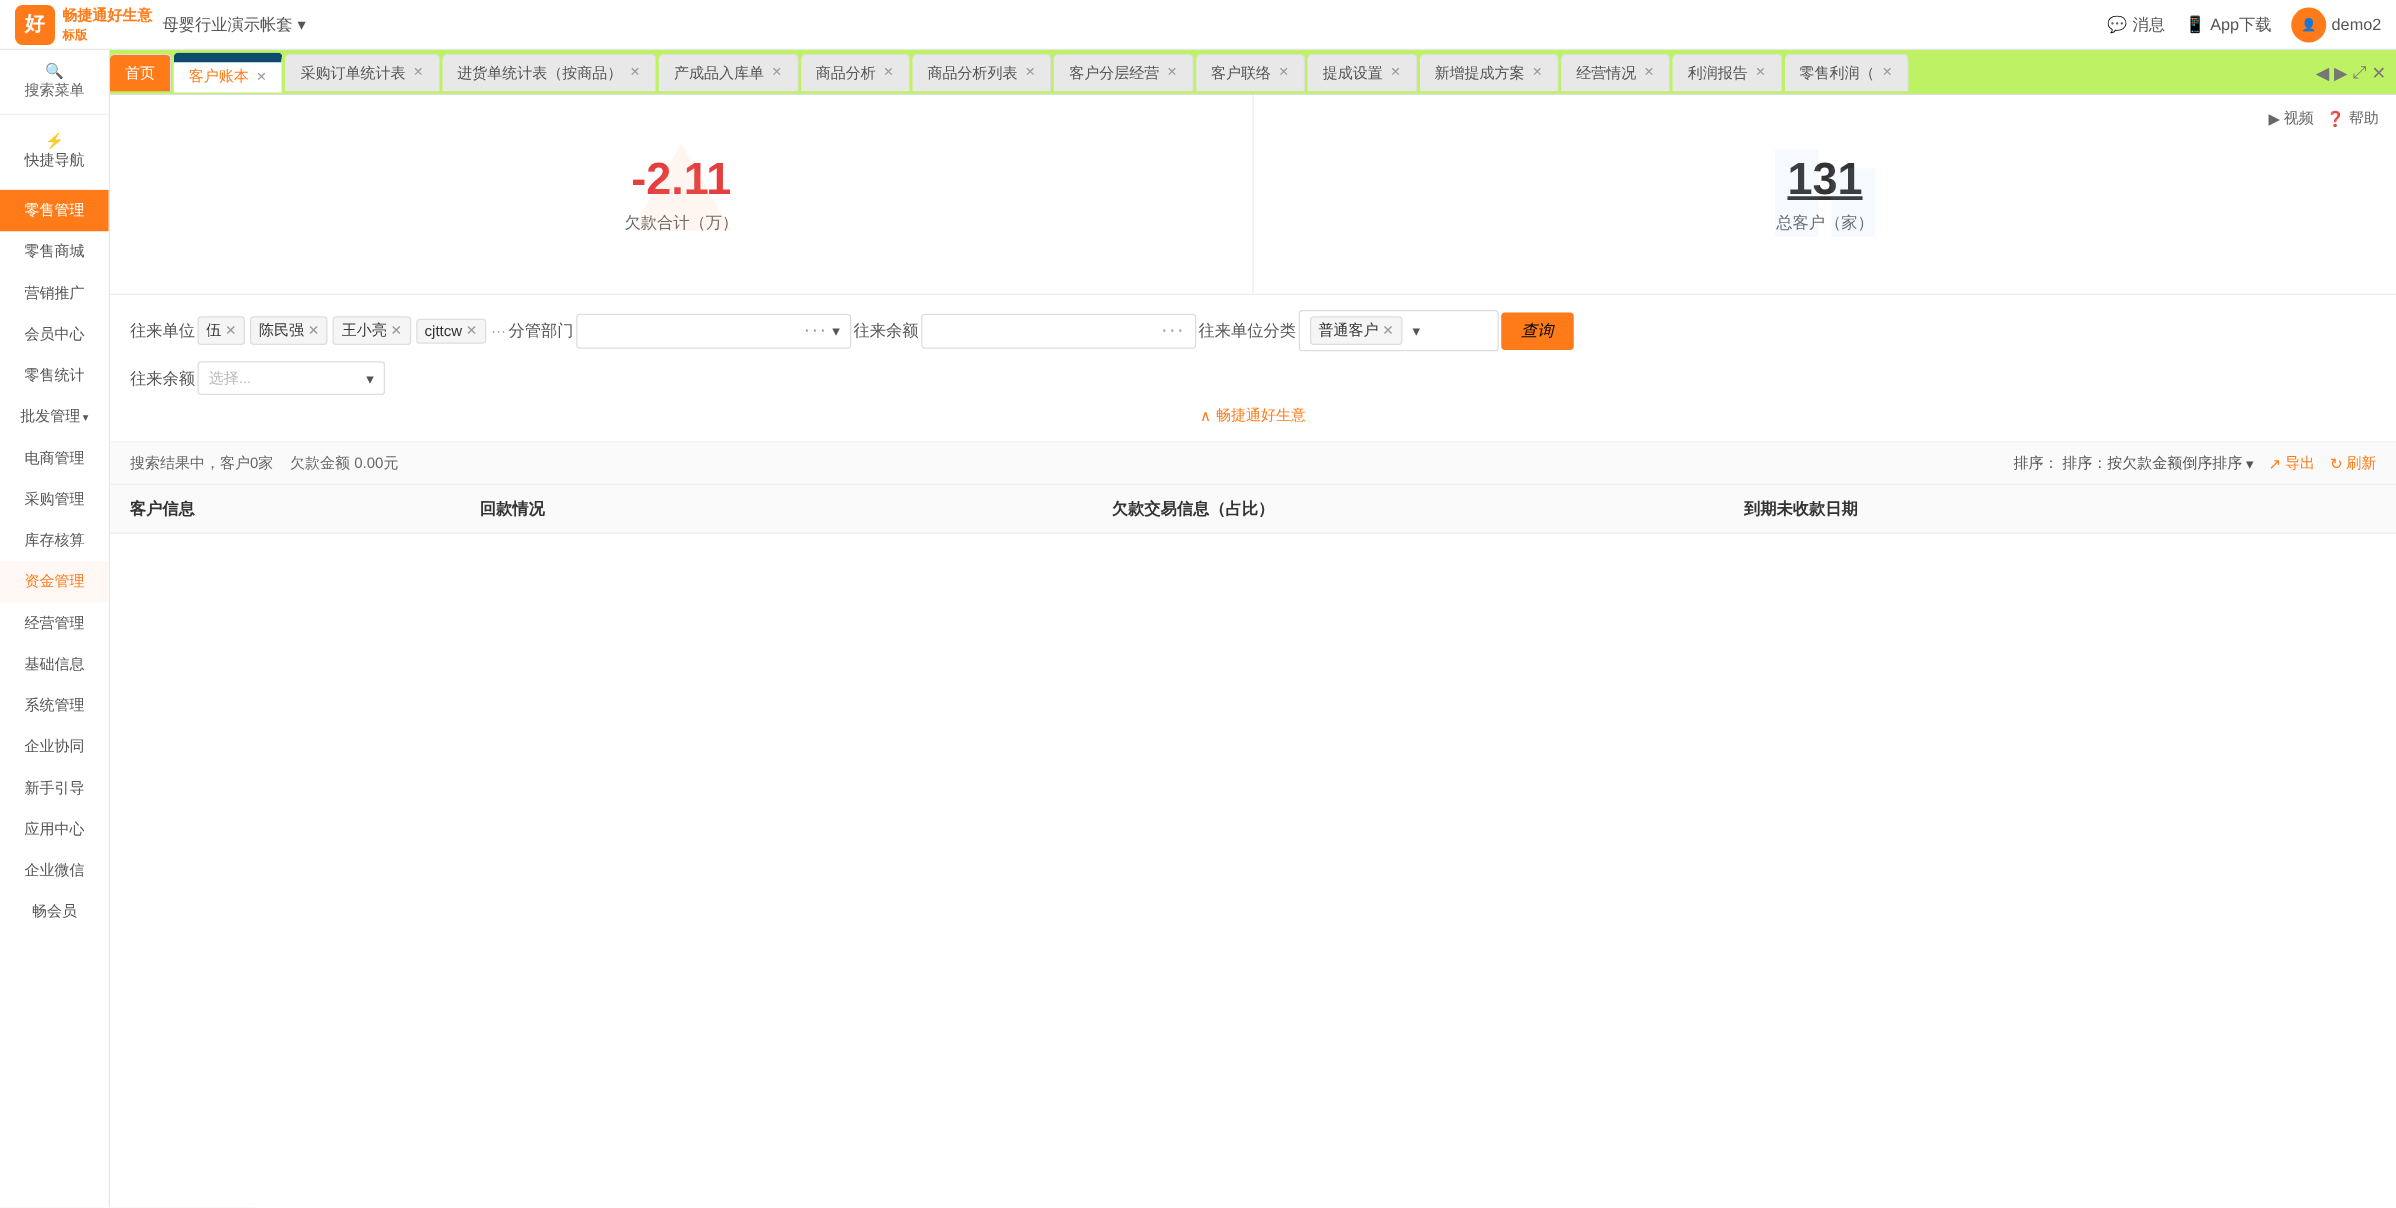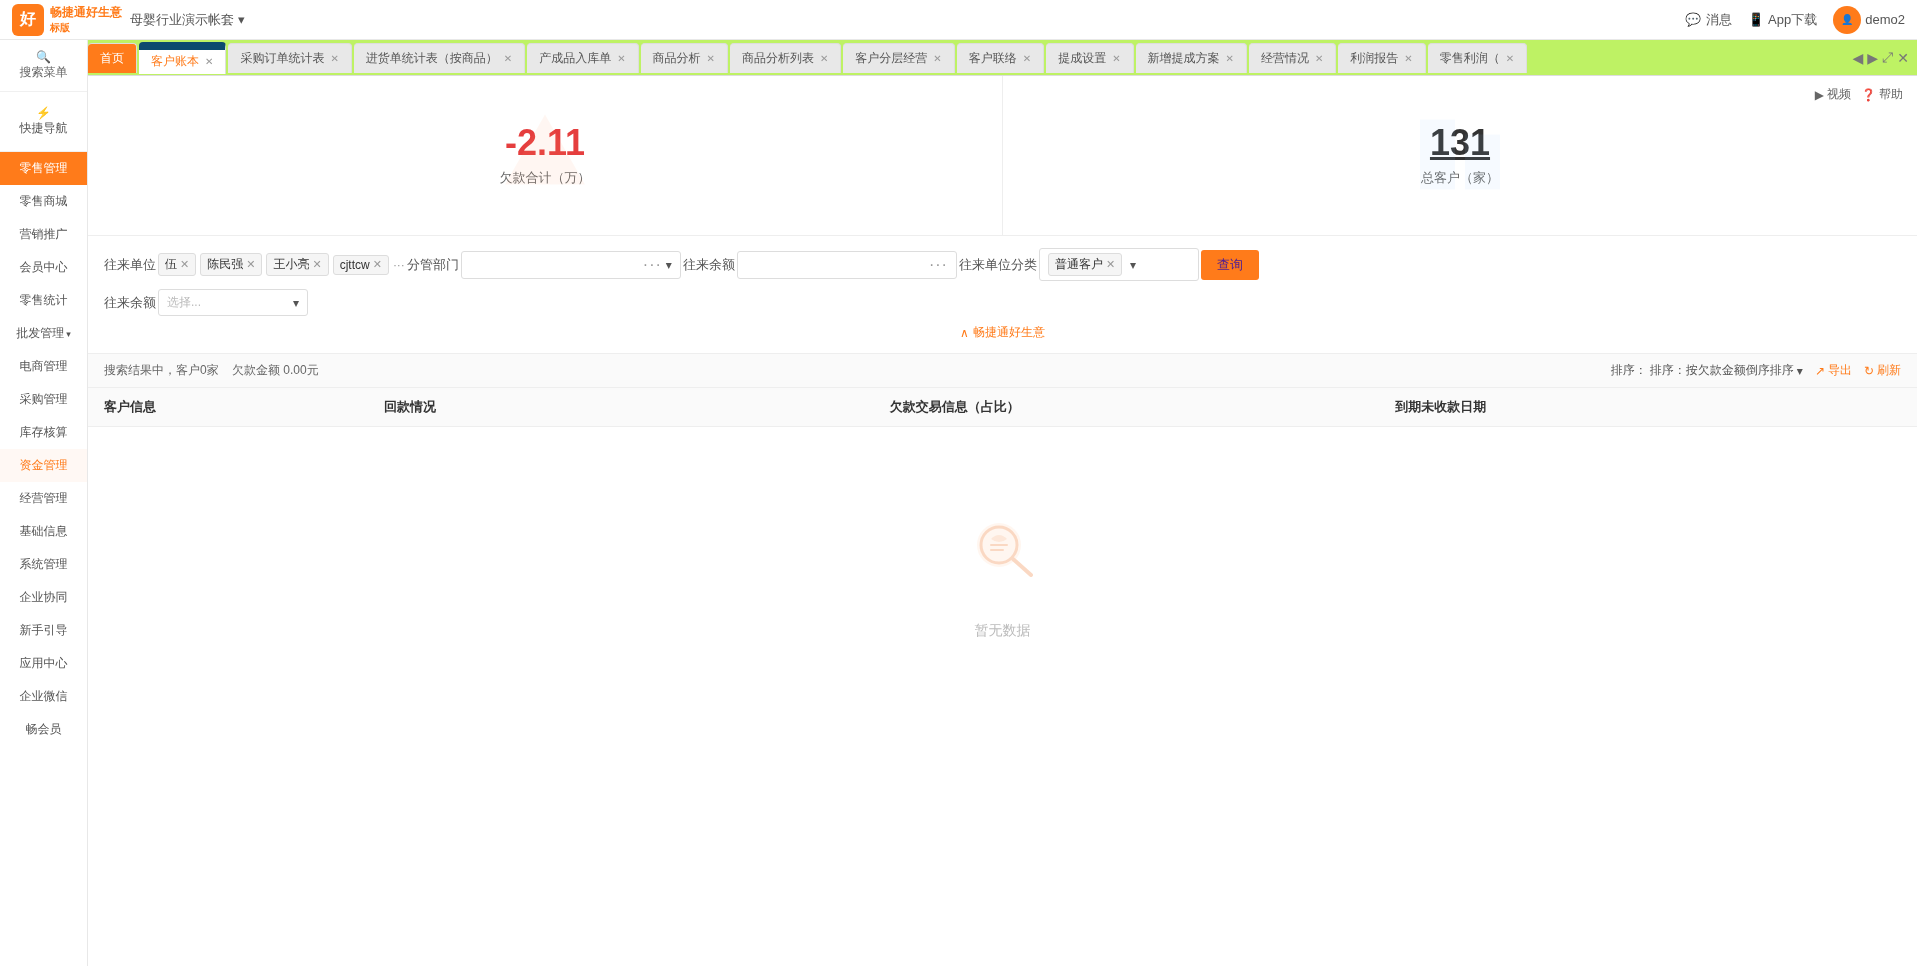--- a/index.html
+++ b/index.html
@@ -71,21 +71,21 @@
     .sort-select { display: flex; align-items: center; gap: 3px; font-size: 12px; color: #555; cursor: pointer; }
 
     
     .table-header { display: grid; grid-template-columns: 280px 1fr 1fr 1fr; padding: 10px 16px; background: #fafafa; border-bottom: 1px solid #eee; font-size: 13px; font-weight: bold; color: #333; }
     .table-body { }
 
     
     .empty-state { display: flex; flex-direction: column; align-items: center; justify-content: center; padding: 80px 20px; color: #999; font-size: 13px; }
     .empty-icon { font-size: 64px; margin-bottom: 12px; opacity: 0.4; }
 
-    .query-btn { background: #ff7b1a; color: #4c1d95; border: none; border-radius: 3px; padding: 6px 16px; font-size: 13px; cursor: pointer; }
+    .query-btn { background: #ff7b1a; color: #000000; border: none; border-radius: 3px; padding: 6px 16px; font-size: 13px; cursor: pointer; font-style: italic; }
   </style>
 </head>
 <body>
 
 <div class="topbar">
   <div class="topbar-left">
     <div class="logo-area">
       <div class="logo-icon">好</div>
       <div>
         <div style="font-size:12px;font-weight:bold;color:#ff7b1a;">畅捷通好生意</div>
@@ -375,31 +375,16 @@
         </div>
       </div>
 
       <div class="table-header">
         <div>客户信息</div>
         <div>回款情况</div>
         <div>欠款交易信息（占比）</div>
         <div>到期未收款日期</div>
       </div>
 
-      <div class="table-body">
-        <div class="empty-state">
-          <div class="empty-icon">
-            
-            <svg width="80" height="80" viewBox="0 0 80 80" fill="none">
-              <ellipse cx="36" cy="38" rx="22" ry="22" fill="#ffd4b3" opacity="0.5"></ellipse>
-              <circle cx="36" cy="38" r="18" stroke="#f4a06a" stroke-width="3" fill="none"></circle>
-              <line x1="50" y1="52" x2="68" y2="68" stroke="#f4a06a" stroke-width="4" stroke-linecap="round"></line>
-              <path d="M28 32 Q36 24 44 32 Q36 38 28 32Z" fill="#f4a06a" opacity="0.5"></path>
-              <path d="M28 38 L44 38 M28 43 L40 43" stroke="#f4a06a" stroke-width="2" stroke-linecap="round"></path>
-            </svg>
-          </div>
-          <div style="color:#bbb;font-size:14px;margin-top:8px;">暂无数据</div>
-        </div>
-      </div>
 
     </div>
   </div>
 </div>
 
 </body></html>

